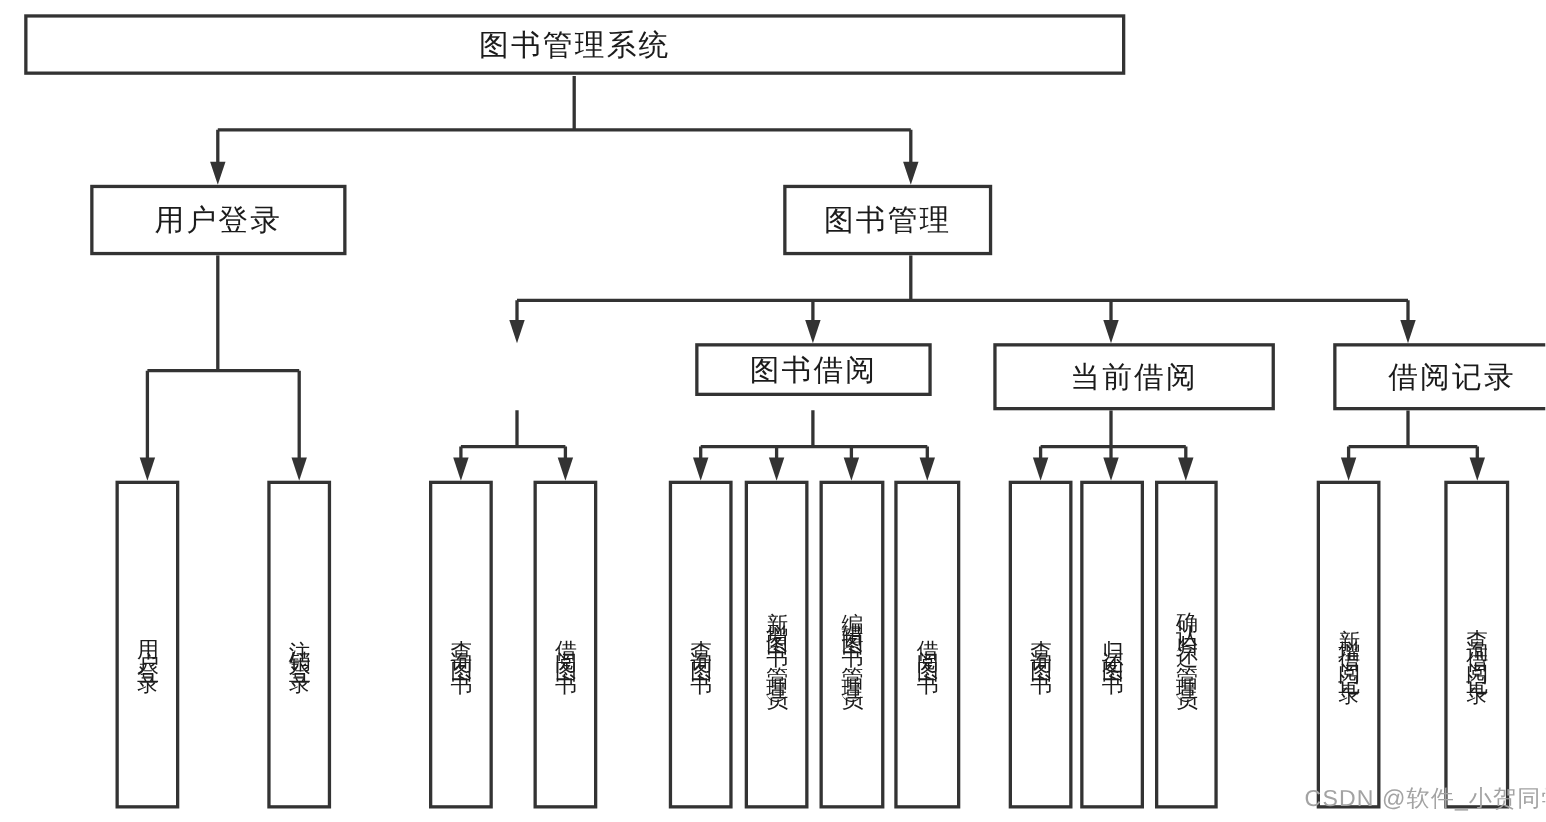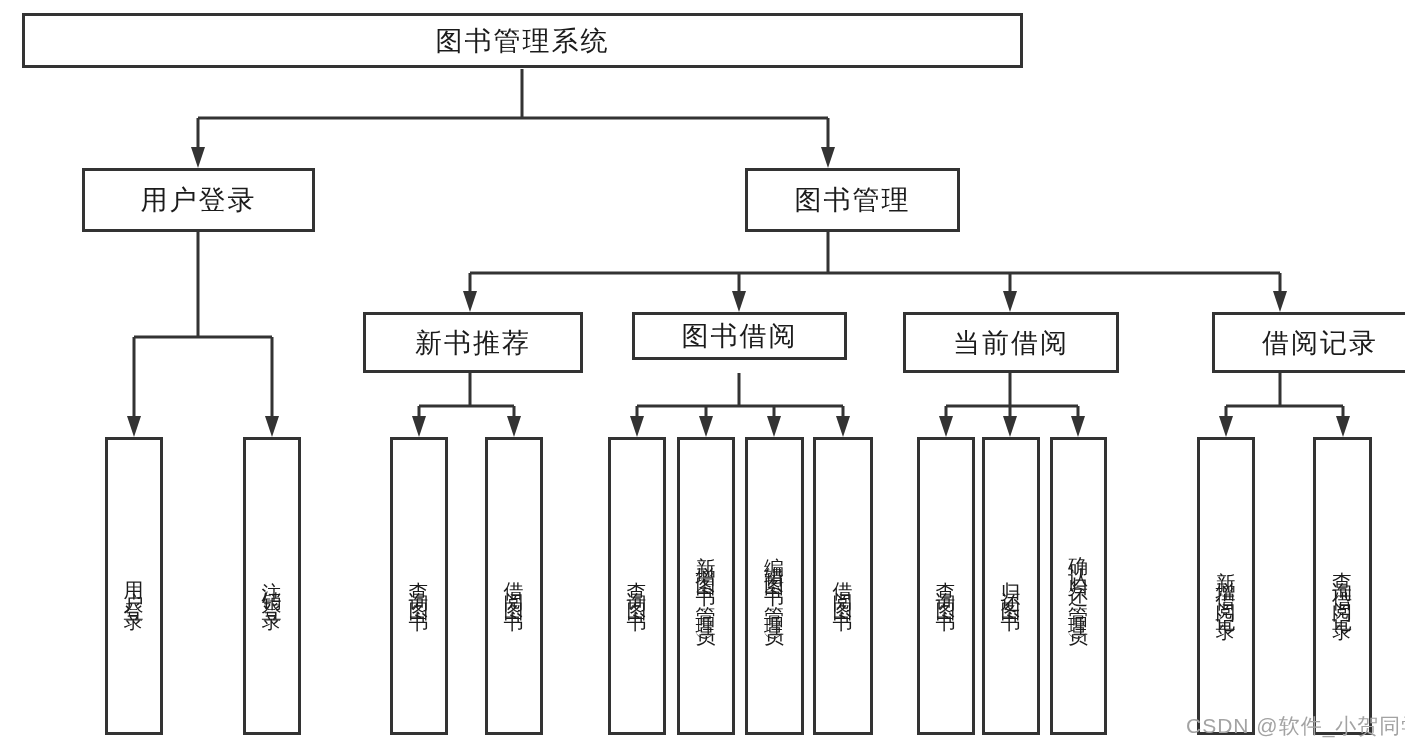--- a/index.html
+++ b/index.html
@@ -97,31 +97,28 @@
     </g>
   </svg>
 
   <div class="node h" style="left:22px; top:13px; width:1001px; height:55px;">
     <span>图书管理系统</span>
   </div>
 
   <div class="node h" style="left:82px; top:168px; width:233px; height:64px;">
     <span>用户登录</span>
   </div>
-  <div class="node h" style="left:712px; top:168px; width:215px; height:64px;margin-left:33px;">
+  <div class="node h" style="left:712px; top:168px; width:190px; height:64px;">
     <span>图书管理</span>
   </div>
 
-  <div class="node h" style="left:363px; top:312px; width:220px; height:61px;">
-    <span>新书推荐</span>
-  </div>
   <div class="node h" style="left:632px; top:312px; width:215px; height:48px;">
     <span>图书借阅</span>
   </div>
-  <div class="node h" style="left:903px; top:312px; width:216px; height:61px;">
+  <div class="node h" style="left:903px; top:312px; width:256px; height:61px;">
     <span>当前借阅</span>
   </div>
   <div class="node h" style="left:1172px; top:312px; width:216px; height:61px;margin-left:40px;">
     <span>借阅记录</span>
   </div>
 
   <div class="node v" style="left:105px; top:437px; width:58px; height:298px;">
     <span>用户登录</span>
   </div>
   <div class="node v" style="left:243px; top:437px; width:58px; height:298px;">

